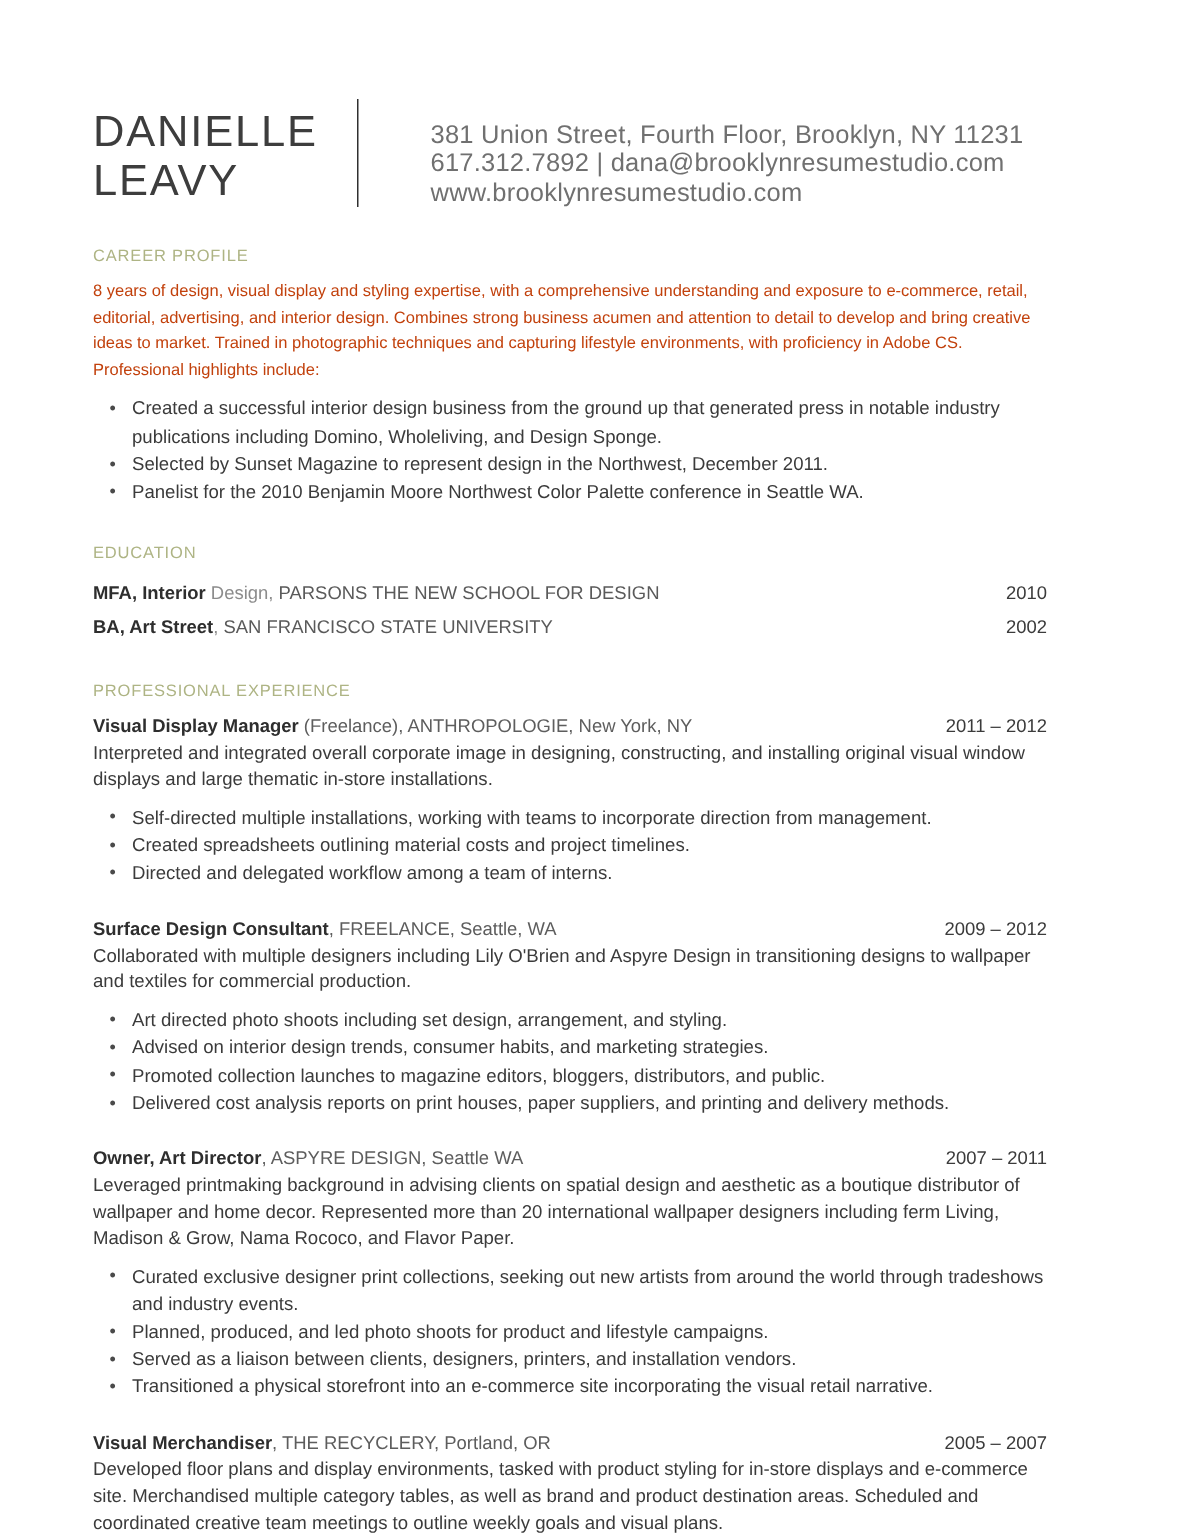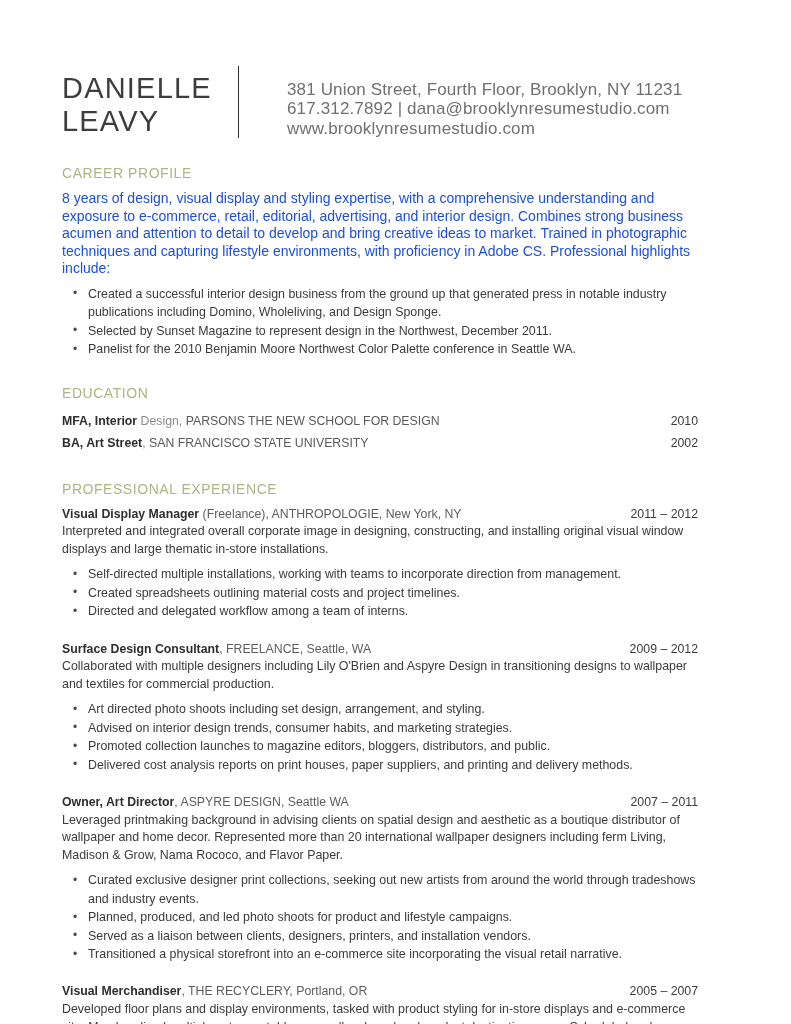--- a/index.html
+++ b/index.html
@@ -67,30 +67,30 @@
   .content {
     position: absolute;
     left: 62px;
     top: 165px;
     width: 636px;
   }
   .section {
     margin-bottom: 0;
   }
   .section-title {
-    font-size: 14px;
+    font-size: 11px;
     font-weight: 400;
     letter-spacing: 0.55px;
     color: #aeb484;
     margin: 0 0 9px 0;
   }
   .para {
-    font-size: 14px;
+    font-size: 11px;
     line-height: 17.6px;
-    color: #1d4ed8;
+    color: #c2410c;
     margin: 0;
     text-align: left;
   }
 
   ul.bullets {
     list-style: none;
     margin: 7px 0 0 0;
     padding: 0;
   }
   ul.bullets li {

